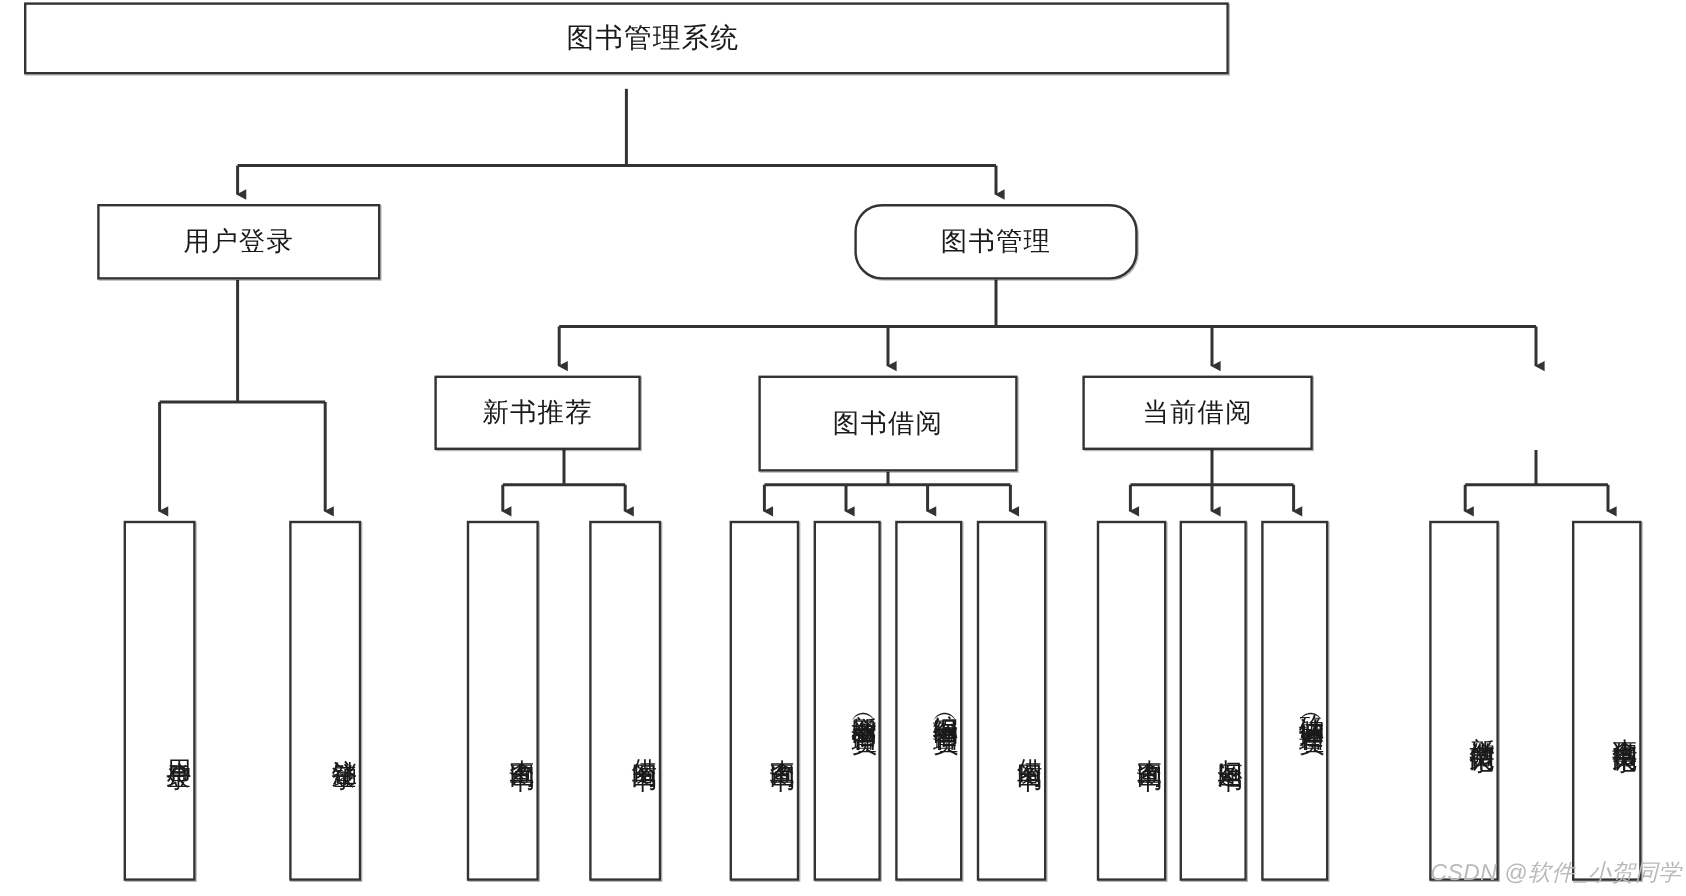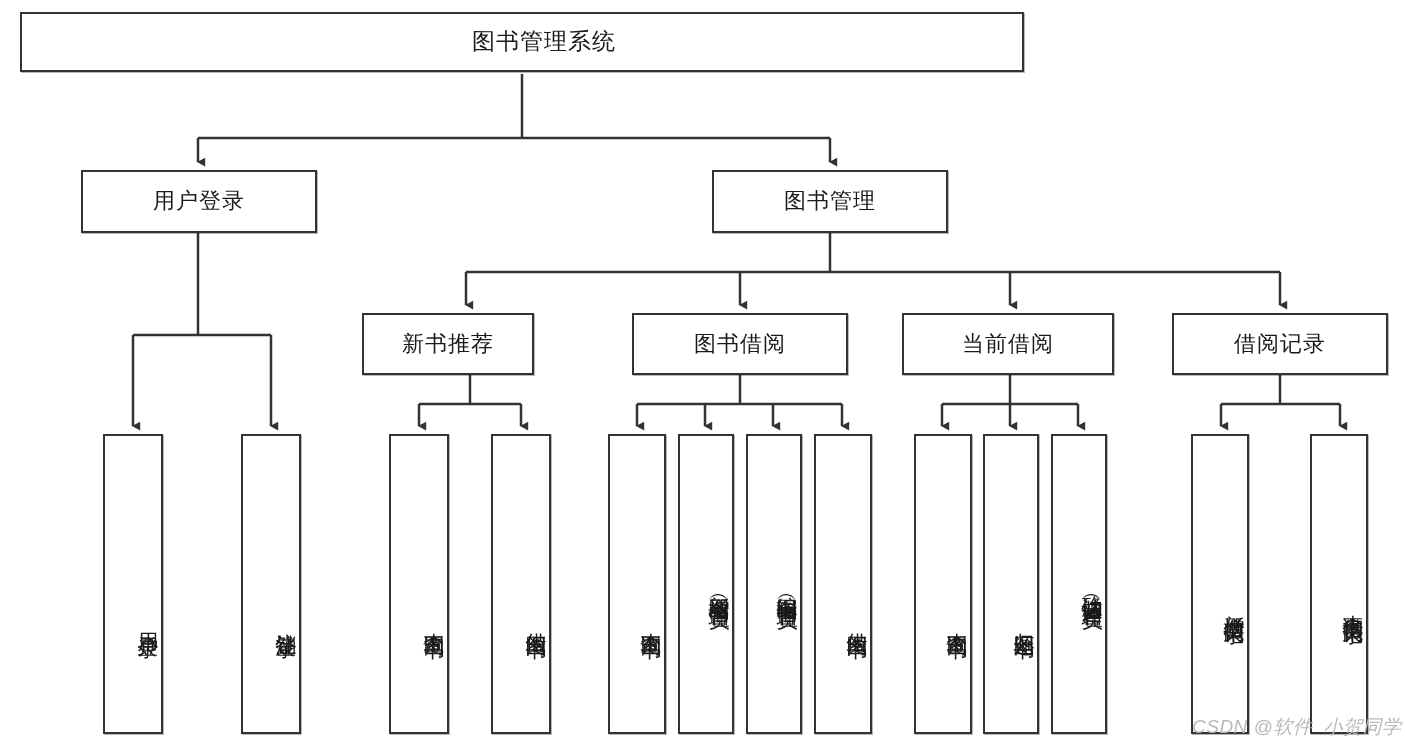--- a/index.html
+++ b/index.html
@@ -116,33 +116,32 @@
       <path d="M1078,404 L1078,426" marker-end="url(#arrowhead)"></path>
 
       <path d="M1280,375 L1280,404"></path>
       <path d="M1221,404 L1340,404"></path>
       <path d="M1221,404 L1221,426" marker-end="url(#arrowhead)"></path>
       <path d="M1340,404 L1340,426" marker-end="url(#arrowhead)"></path>
 
     </g>
   </svg>
 
-  <div class="node horizontal root" style="left:20px; top:12px; width:1004px; height:60px;padding-left:44px;">图书管理系统</div>
+  <div class="node horizontal root" style="left:20px; top:2px; width:1004px; height:60px;padding-left:44px;">图书管理系统</div>
 
   <div class="node horizontal" style="left:81px; top:170px; width:236px; height:63px;">用户登录</div>
 
-  <div class="node horizontal" style="left:712px; top:170px; width:236px; height:63px;">图书管理</div>
+  <div class="node horizontal" style="left:712px; top:170px; width:236px; height:63px;border-radius:23px;">图书管理</div>
 
   <div class="node horizontal" style="left:362px; top:313px; width:172px; height:62px;">新书推荐</div>
 
-  <div class="node horizontal" style="left:632px; top:313px; width:216px; height:62px;">图书借阅</div>
+  <div class="node horizontal" style="left:632px; top:313px; width:216px; height:80px;">图书借阅</div>
 
-  <div class="node horizontal" style="left:902px; top:313px; width:212px; height:62px;">当前借阅</div>
+  <div class="node horizontal" style="left:902px; top:313px; width:192px; height:62px;">当前借阅</div>
 
-  <div class="node horizontal" style="left:1172px; top:313px; width:216px; height:62px;">借阅记录</div>
 
   <div class="node vertical" style="left:103px; top:434px; width:60px; height:300px; padding-top:72px;">用户登录</div>
 
   <div class="node vertical" style="left:241px; top:434px; width:60px; height:300px; padding-top:72px;">注销登录</div>
 
   <div class="node vertical" style="left:389px; top:434px; width:60px; height:300px; padding-top:72px;">查询图书</div>
 
   <div class="node vertical" style="left:491px; top:434px; width:60px; height:300px; padding-top:72px;">借阅图书</div>
 
   <div class="node vertical" style="left:608px; top:434px; width:58px; height:300px; padding-top:72px;">查询图书</div>

